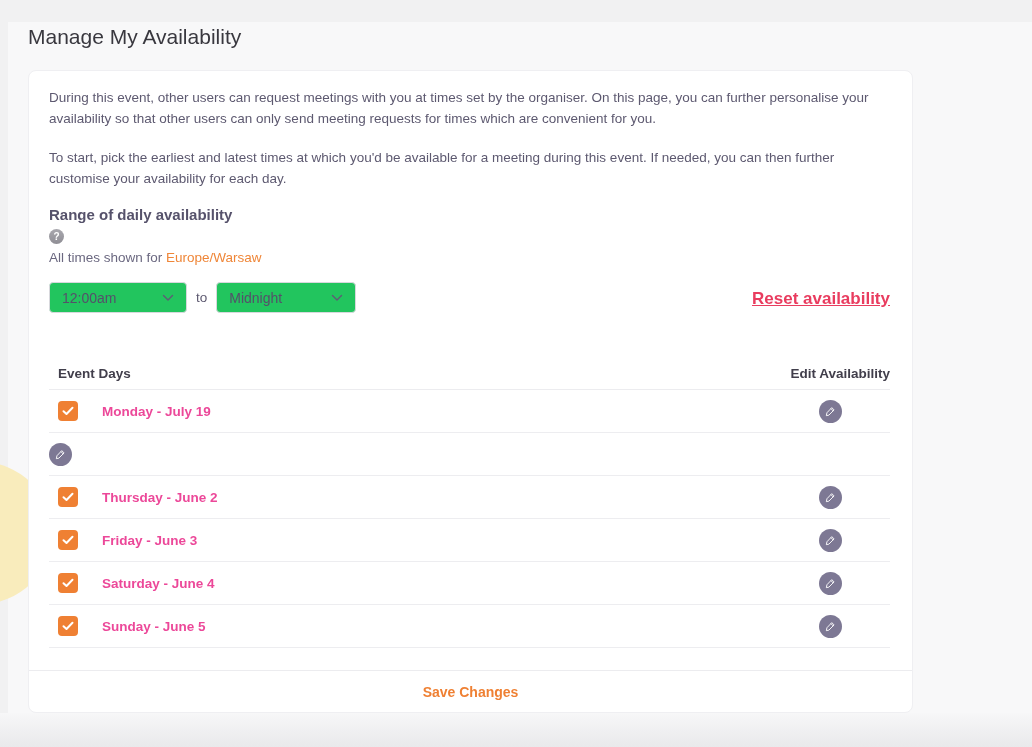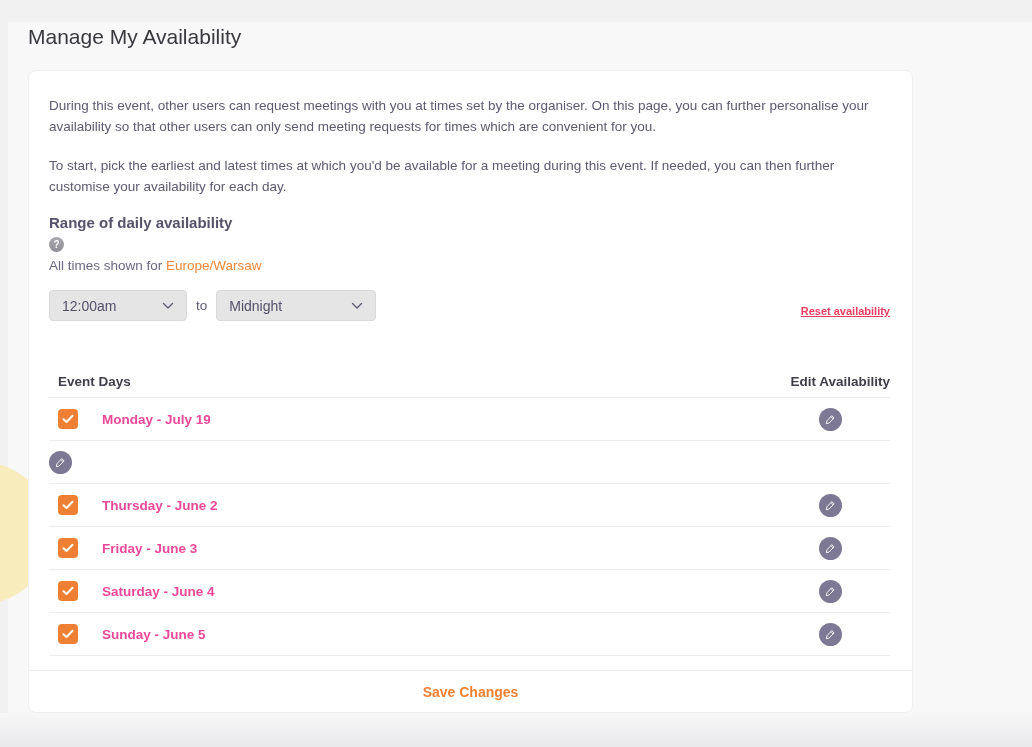--- a/index.html
+++ b/index.html
@@ -24,47 +24,47 @@
   }
   .page-title {
     position:absolute; left:20px; top:3px;
     font-size:21px; font-weight:normal; color:#39383f; z-index:2;
   }
   .card {
     position:absolute; left:20px; top:48px; width:885px; height:643px;
     background:#ffffff; border:1px solid #efeff2; border-radius:8px;
     z-index:1; padding:0 22px 0 20px;
   }
-  .intro-p { margin-top:24px; max-width:824px; font-size:13.5px; line-height:21px; color:#5d5970; }
+  .intro-p { margin-top:16px; max-width:824px; font-size:13.5px; line-height:21px; color:#5d5970; }
   .intro-p + .intro-p { margin-top:18px; }
   .section-heading-row { margin-top:16px; display:flex; align-items:flex-start; gap:6px;flex-direction:column; }
   .section-heading { font-size:15px; font-weight:bold; color:#56526b; line-height:19px; }
   .help-icon {
     width:15px; height:15px; border-radius:50%;
     background:linear-gradient(#a9a8ae, #8f8e95);
     color:#ffffff; font-size:10px; font-weight:bold;
     display:flex; align-items:center; justify-content:center;
     margin-top:-1px;
   }
   .tz-line { margin-top:6px; font-size:13.5px; color:#6b6880; }
   .tz-link { color:#ef8638; text-decoration:none; cursor:pointer; }
   .controls-row { margin-top:17px; display:flex; align-items:center; gap:9px; position:relative; }
   .time-select {
-    height:31px; background:#e5e5e5; border:1px solid #d8d8dd; border-radius:4px;
+    height:31px; background:#22c55e; border:1px solid #d8d8dd; border-radius:4px;
     display:flex; align-items:center; justify-content:space-between;
     padding:0 12px; font-size:14px; color:#55506a; cursor:pointer;
   }
   .time-select.from { width:138px; }
-  .time-select.to { width:160px; }
+  .time-select.to { width:140px; }
   .to-word { font-size:13.5px; color:#5d5970; }
   .chevron { display:block; margin-left:8px; }
   .reset-link {
     position:absolute; right:0; top:7px;
-    font-size:11px; font-weight:600; color:#e93c5f;
-    text-decoration:underline; cursor:pointer;margin-top:8px;
+    font-size:17px; font-weight:600; color:#e93c5f;
+    text-decoration:underline; cursor:pointer;
   }
   .table-head {
     margin-top:53px; display:flex; justify-content:space-between; align-items:center;
     padding:0 0 8px 9px; border-bottom:1px solid #ececef;
   }
   .table-head .col { font-size:13.5px; font-weight:bold; color:#413e4b; }
   .day-row {
     height:43px; display:flex; align-items:center; justify-content:space-between;
     border-bottom:1px solid #ededf0;
   }

